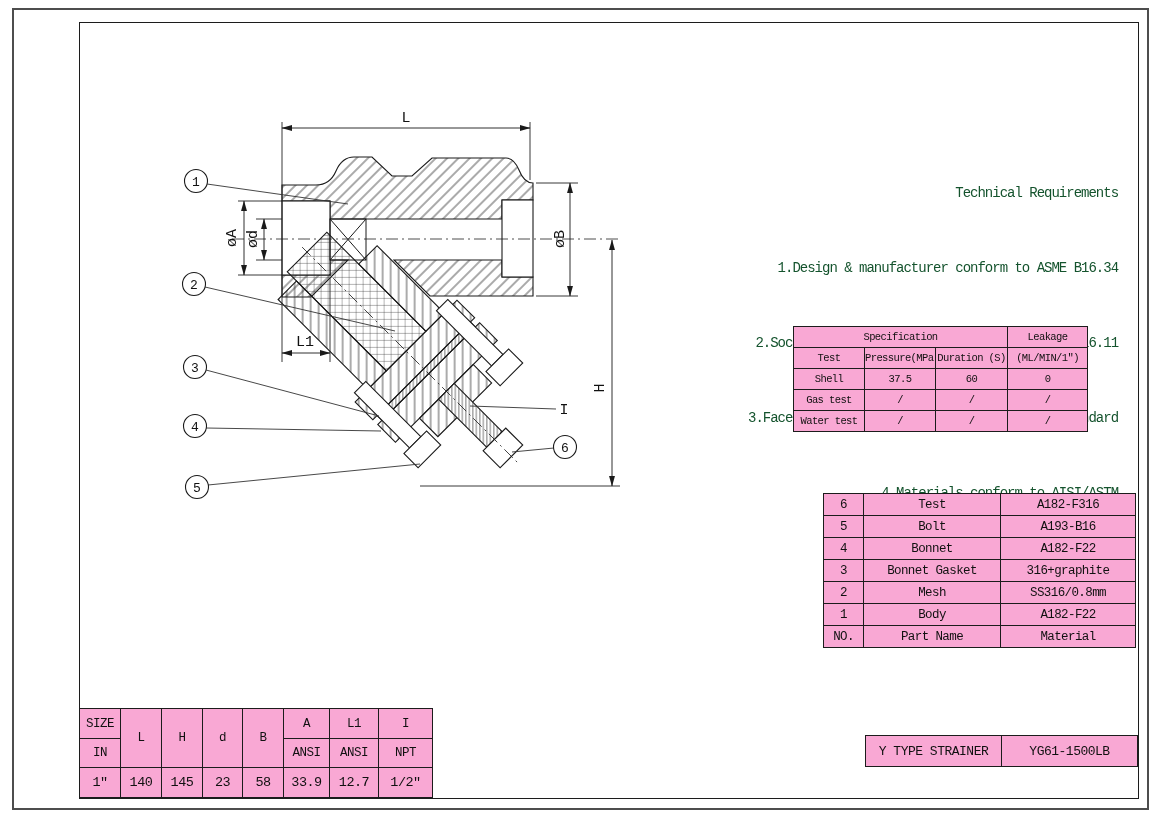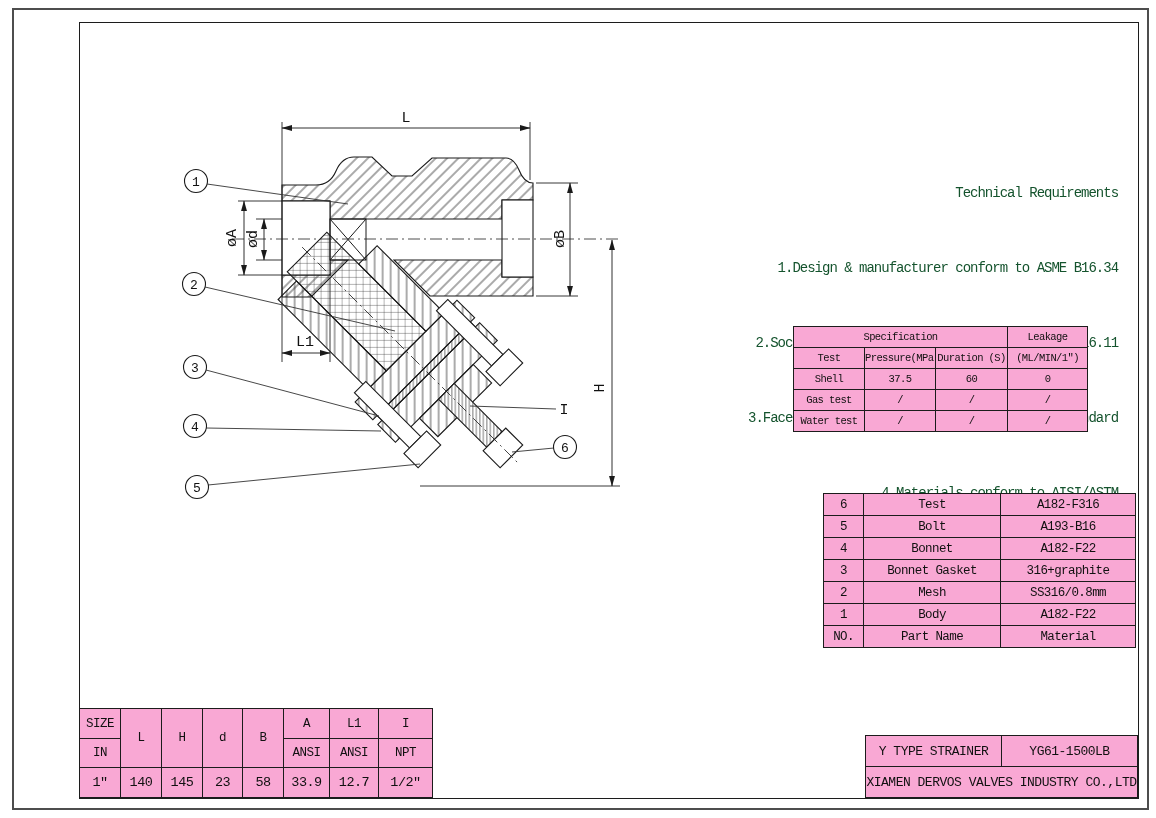--- a/index.html
+++ b/index.html
@@ -292,18 +292,15 @@
   <table class="tbl tblock">
     <colgroup>
         <col style="width:136px">
         <col style="width:136px">
       </colgroup>
     <tbody>
         <tr>
       <td>Y TYPE STRAINER</td>
       <td>YG61-1500LB</td>
     </tr>
-    <tr>
-      <td colspan="2">XIAMEN DERVOS VALVES INDUSTRY CO.,LTD</td>
-    </tr>
   </tbody>
     </table>
 </div>
 
 </body></html>

